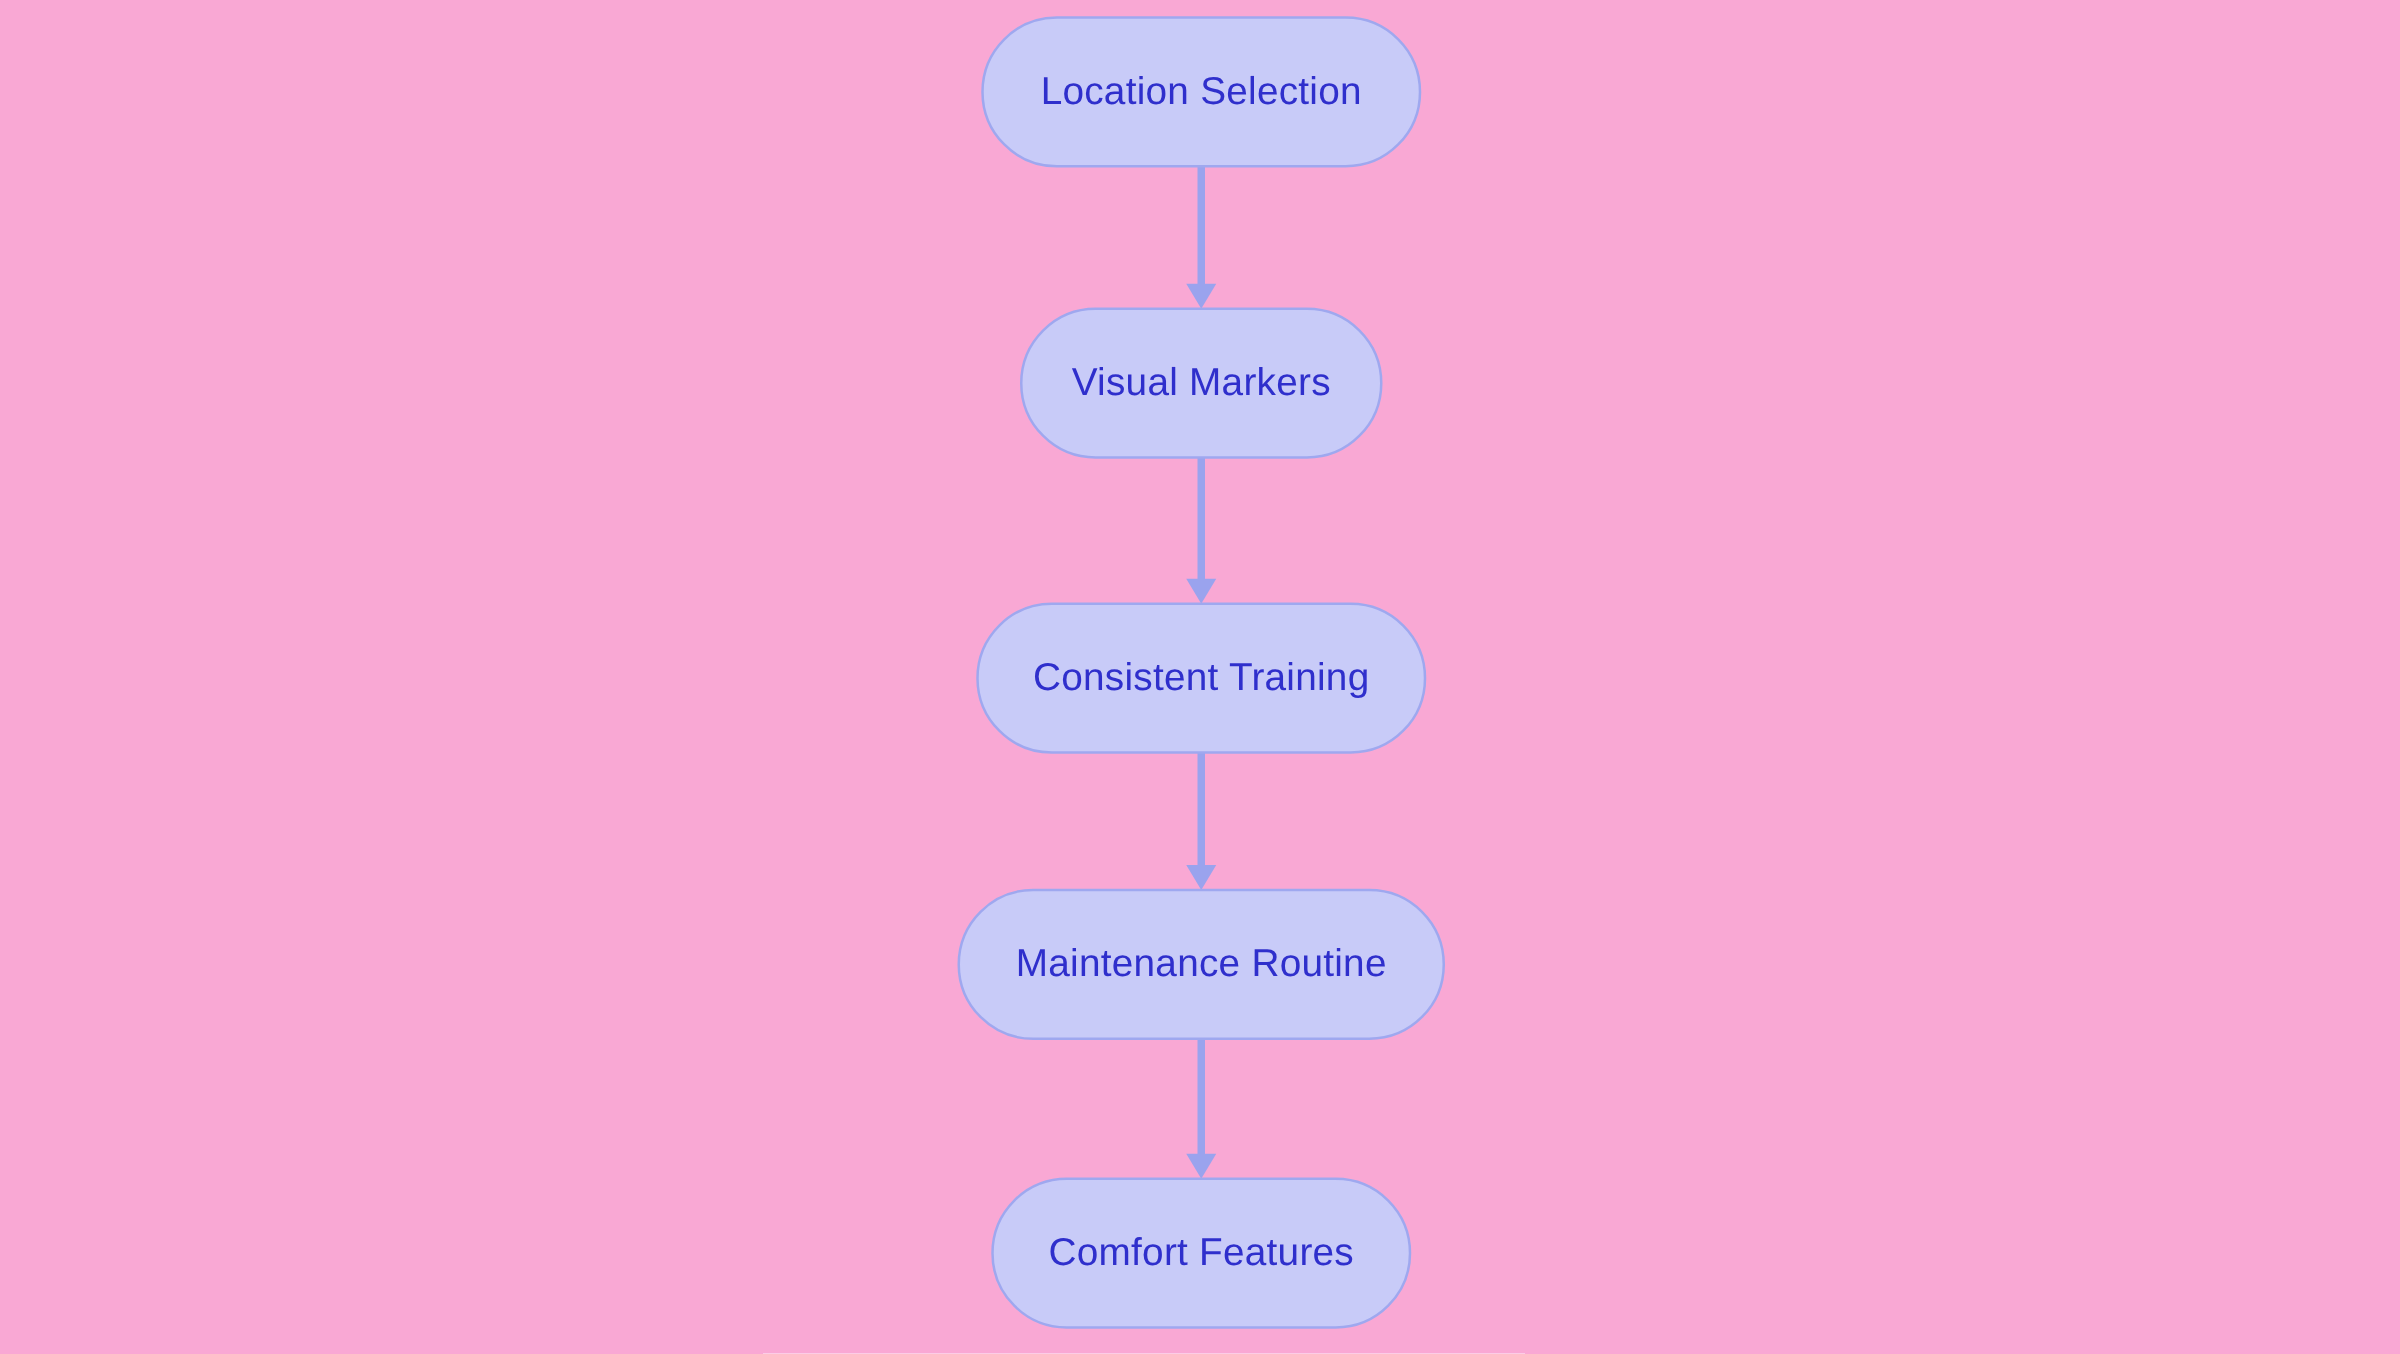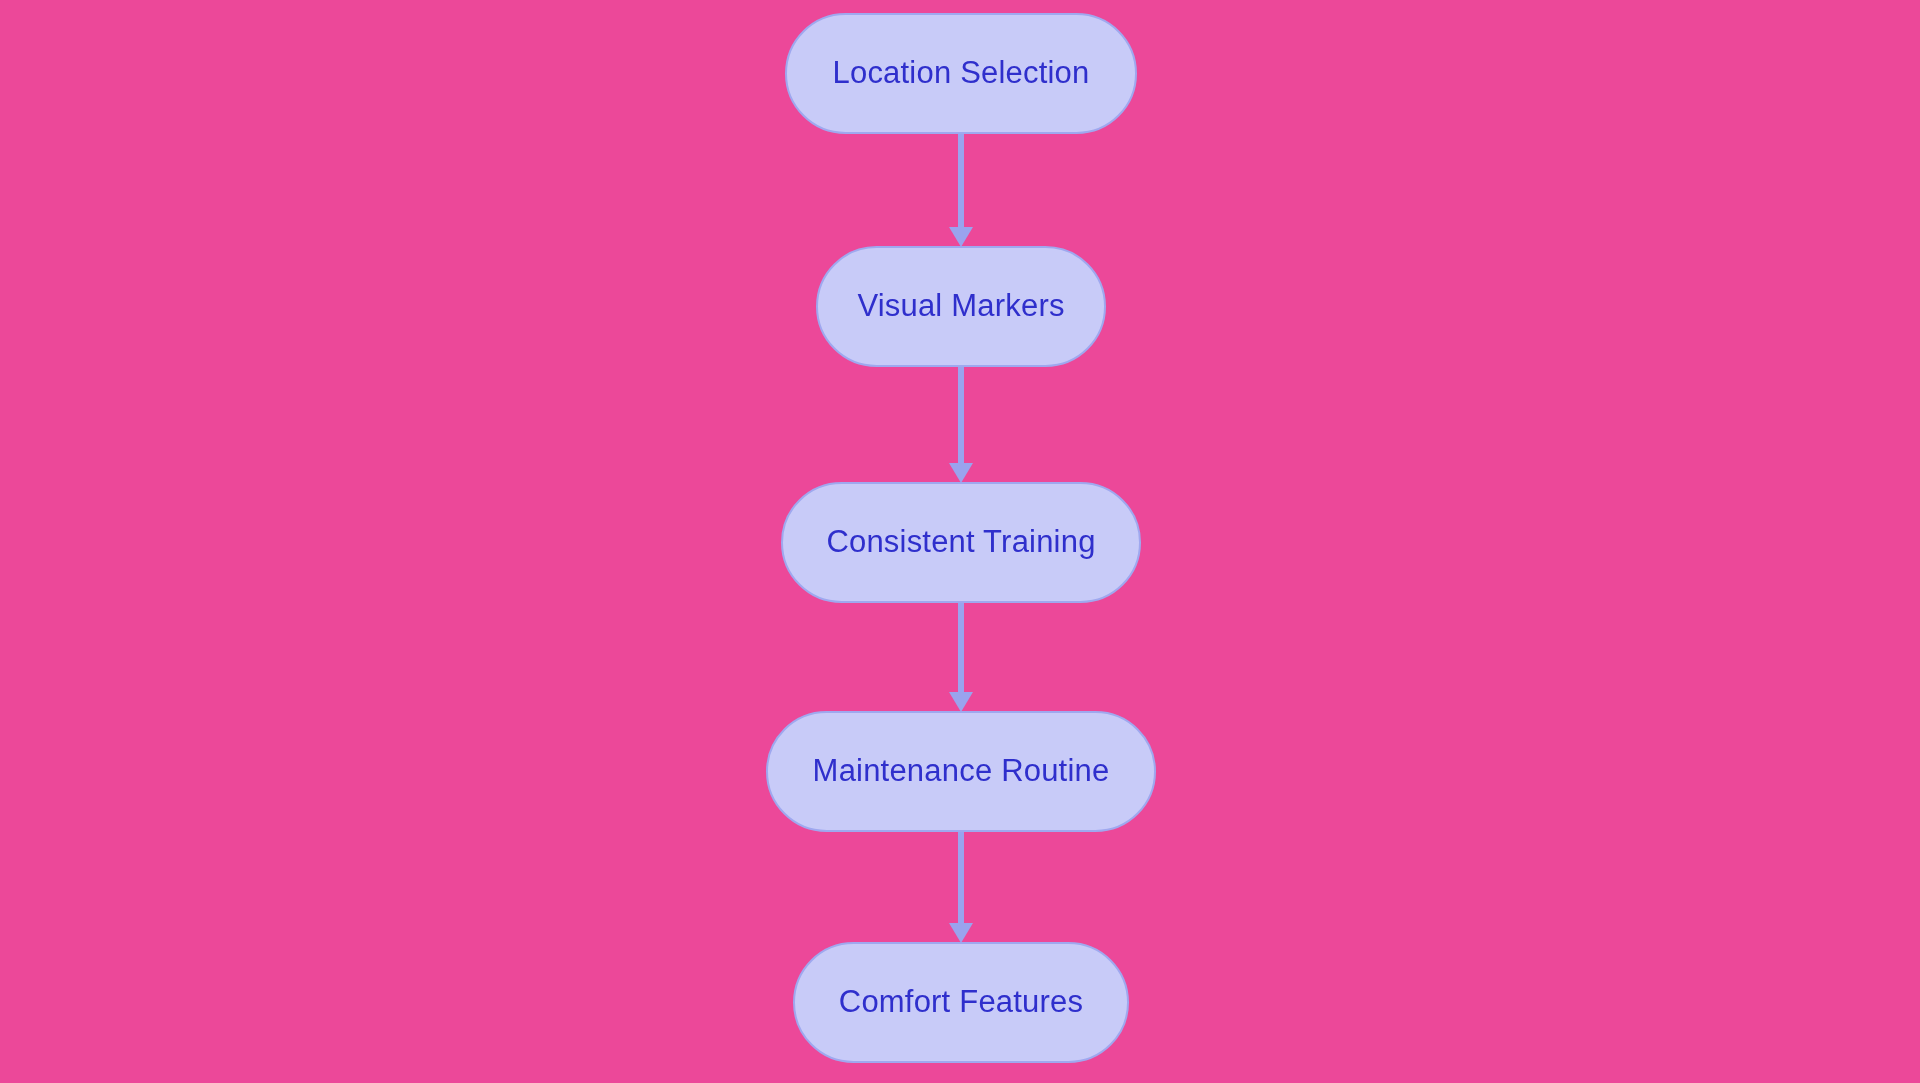--- a/index.html
+++ b/index.html
@@ -11,21 +11,21 @@
   body {
     width: 1920px;
     height: 1083px;
     overflow: hidden;
     font-family: "Liberation Sans", sans-serif;
   }
   #flow-canvas {
     position: relative;
     width: 1920px;
     height: 1083px;
-    background: #ec4899;
+    background: #f9a8d4;
   }
   #flow-svg {
     position: absolute;
     top: 0;
     left: 0;
     width: 1920px;
     height: 1083px;
     display: block;
   }
   .node-shape {

